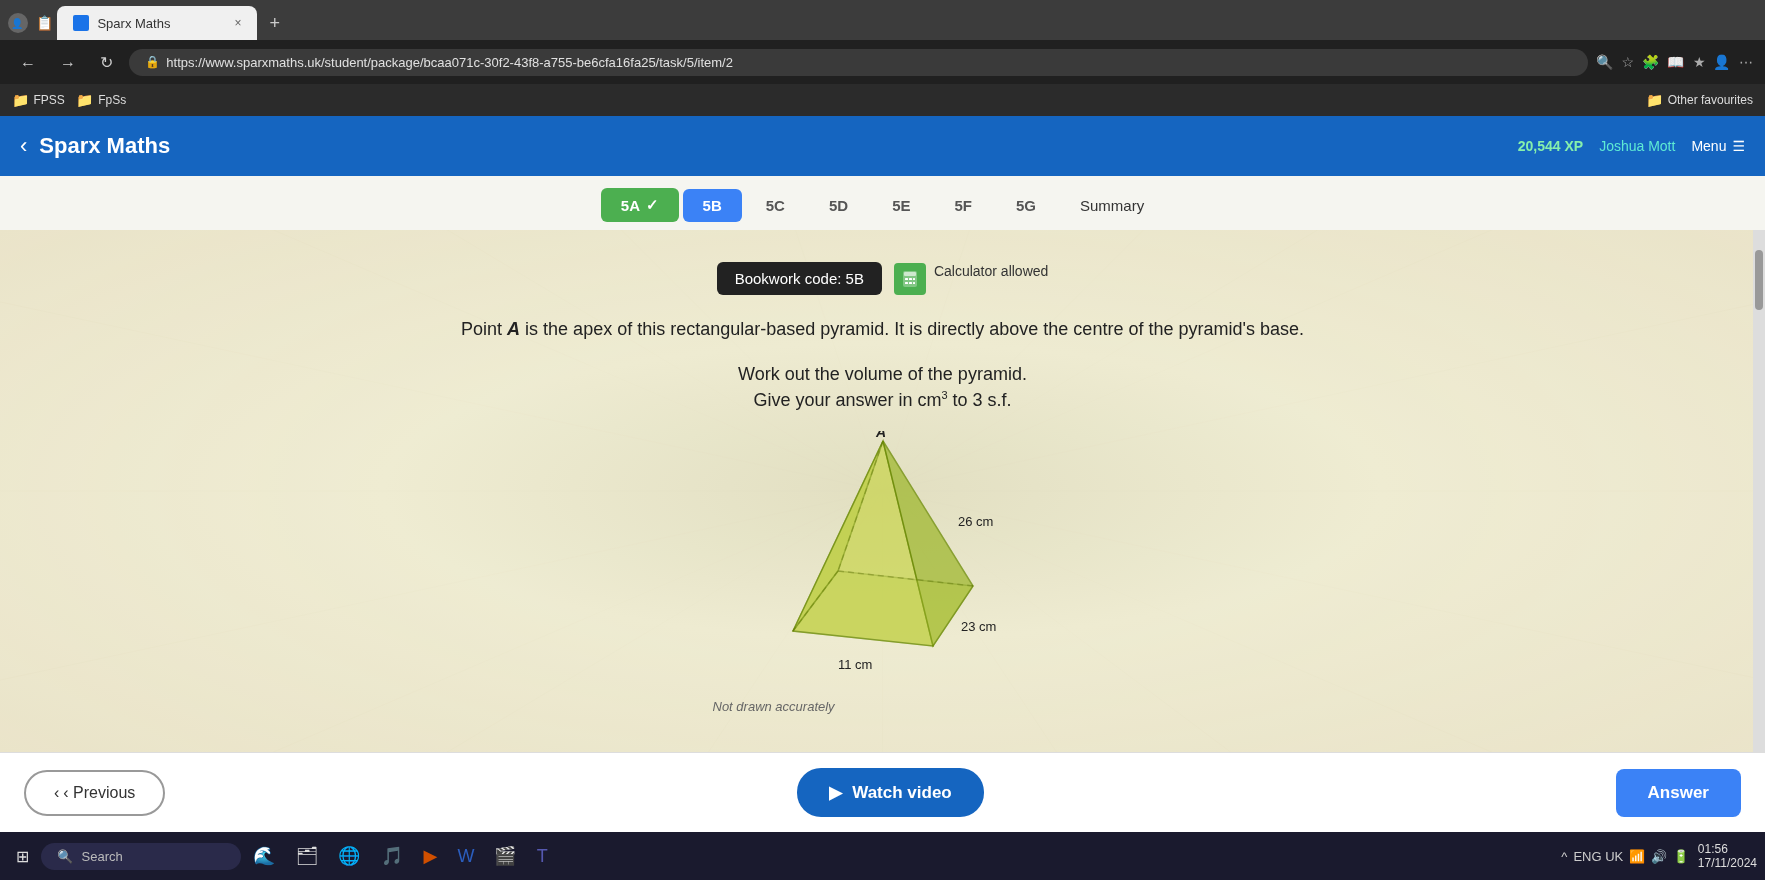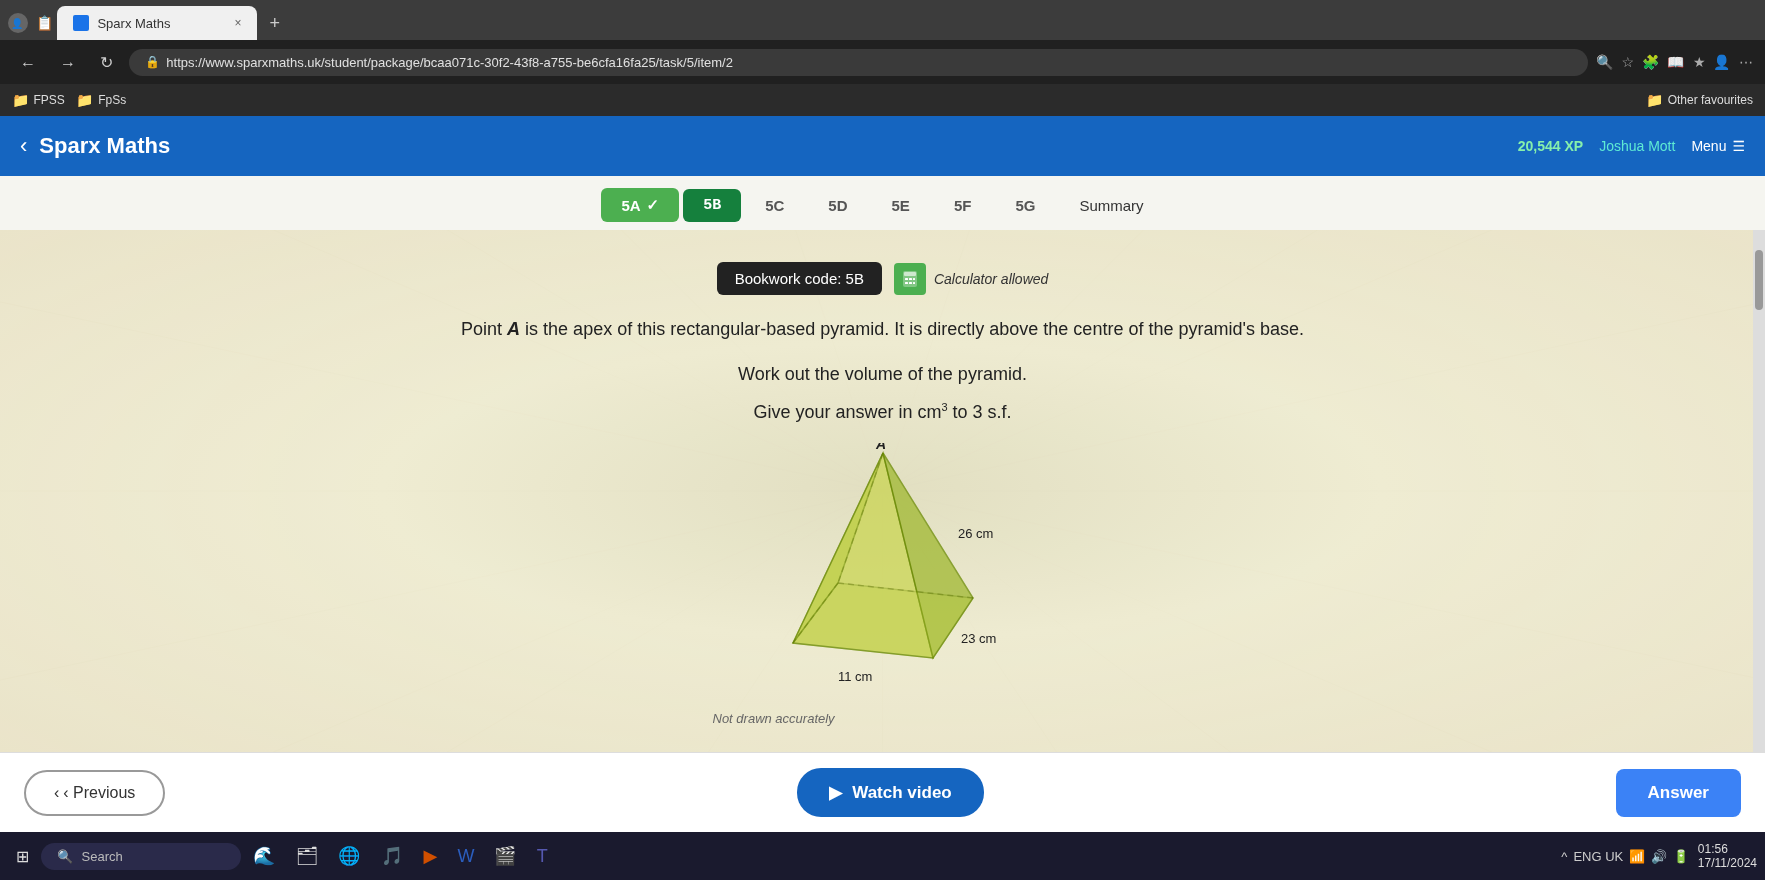--- a/index.html
+++ b/index.html
@@ -103,21 +103,21 @@
     .nav-tab {
       padding: 8px 20px; border-radius: 6px;
       font-size: 15px; font-weight: 600; cursor: pointer;
       border: none;
     }
     .nav-tab-done {
       background: #4caf50; color: white;
       display: flex; align-items: center; gap: 6px;
     }
     .nav-tab-active {
-      background: #15803d; color: white; font-family: Liberation Mono, monospace;
+      background: #3b82f6; color: white;
     }
     .nav-tab-inactive {
       background: transparent; color: #555;
     }
     .nav-tab-summary {
       background: transparent; color: #333; font-weight: 400;
     }
 
     
     .content-area {
@@ -143,41 +143,41 @@
     .badges-row {
       display: flex; align-items: center; gap: 12px;
       margin-bottom: 20px;
     }
     .bookwork-badge {
       background: #222; color: #fff;
       padding: 8px 18px; border-radius: 6px;
       font-size: 15px; font-weight: 500;
     }
     .calculator-badge {
-      display: flex; align-items: center; gap: 8px;
-      font-size: 14px; color: #333; font-style: italic;
+      display: flex; gap: 8px;
+      font-size: 14px; color: #333;
     }
     .calc-icon {
       width: 32px; height: 32px; background: #4caf50; border-radius: 4px;
       display: flex; align-items: center; justify-content: center;
       color: white; font-size: 16px;
     }
 
     
     .question-text {
       text-align: center; font-size: 18px; color: #222;
       max-width: 900px; line-height: 1.6;
       margin-bottom: 20px;
     }
     .question-text .point-a {
       font-style: italic; font-weight: 600;
     }
     .work-out-text {
       text-align: center; font-size: 18px; color: #222;
-      margin-bottom: 16px;
+      margin-bottom: 4px;
     }
     .answer-format {
       text-align: center; font-size: 18px; color: #222;
       margin-bottom: 20px;
     }
     sup { font-size: 11px; }
 
     
     .diagram-container {
       position: relative; margin-bottom: 8px;

